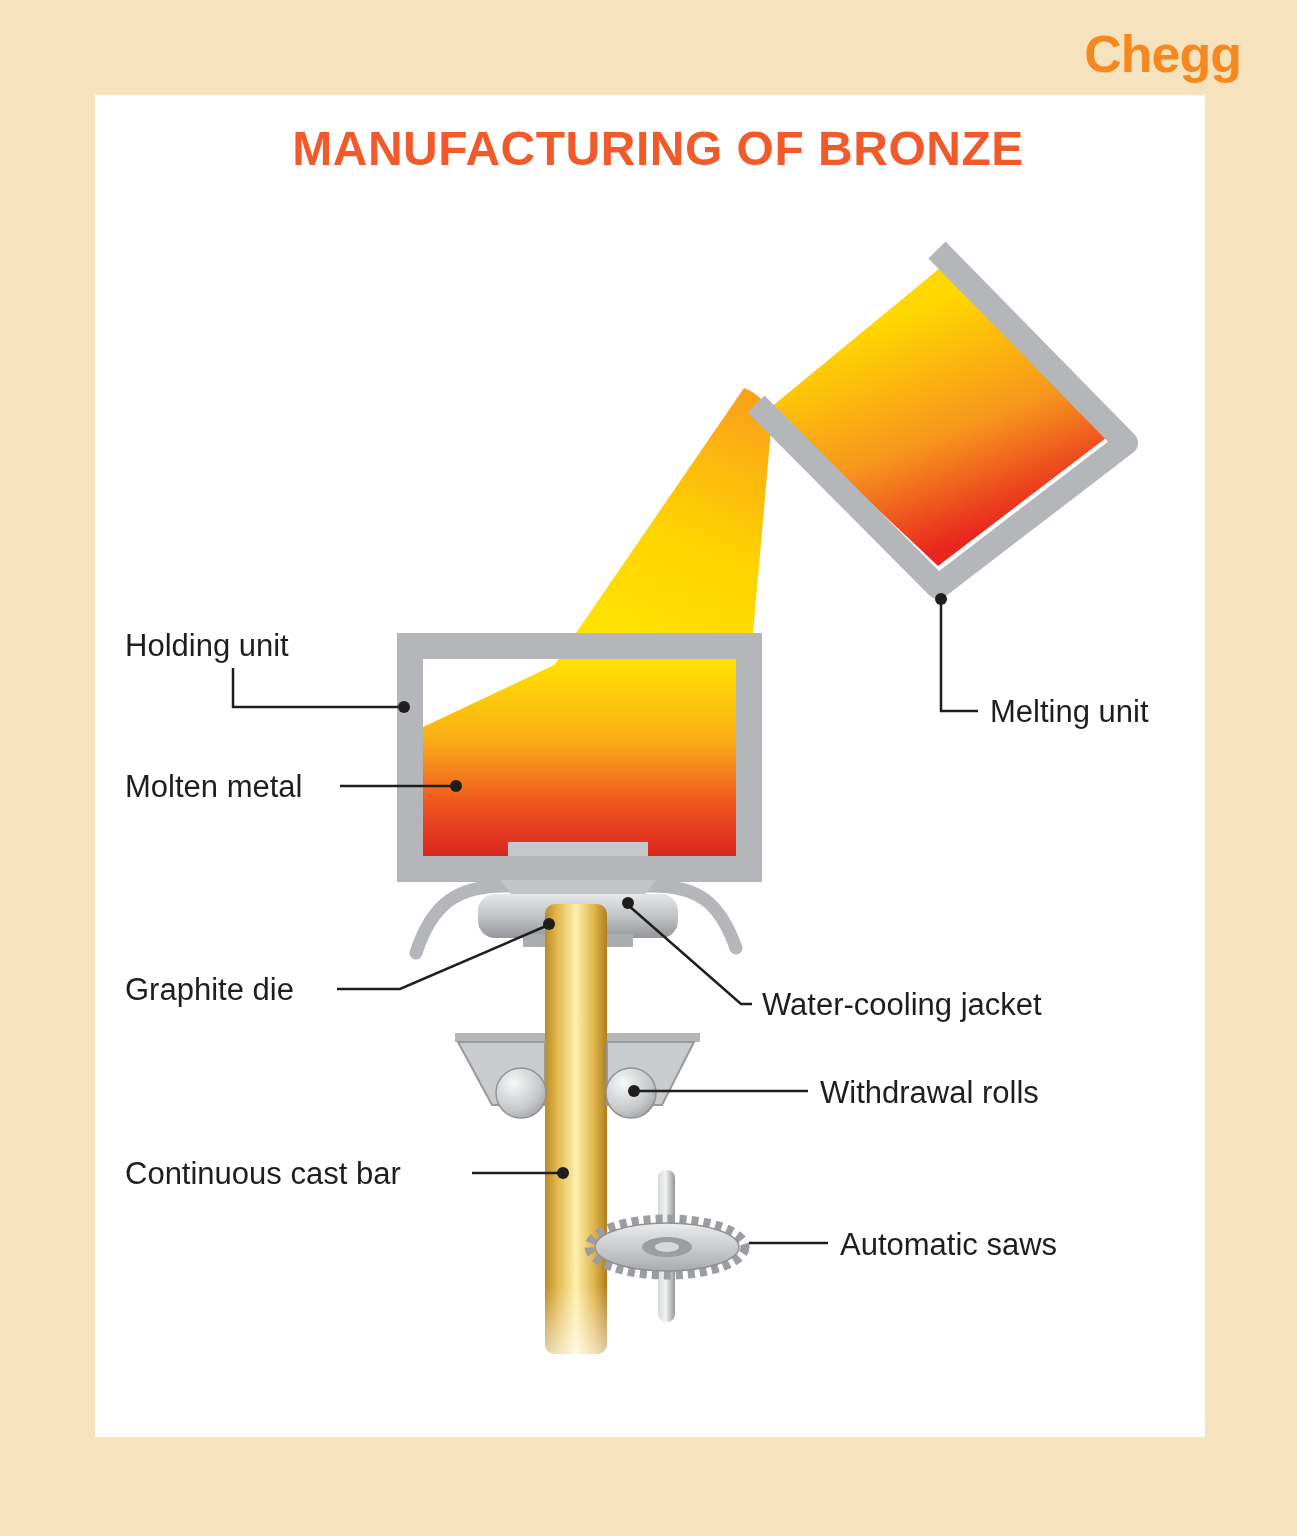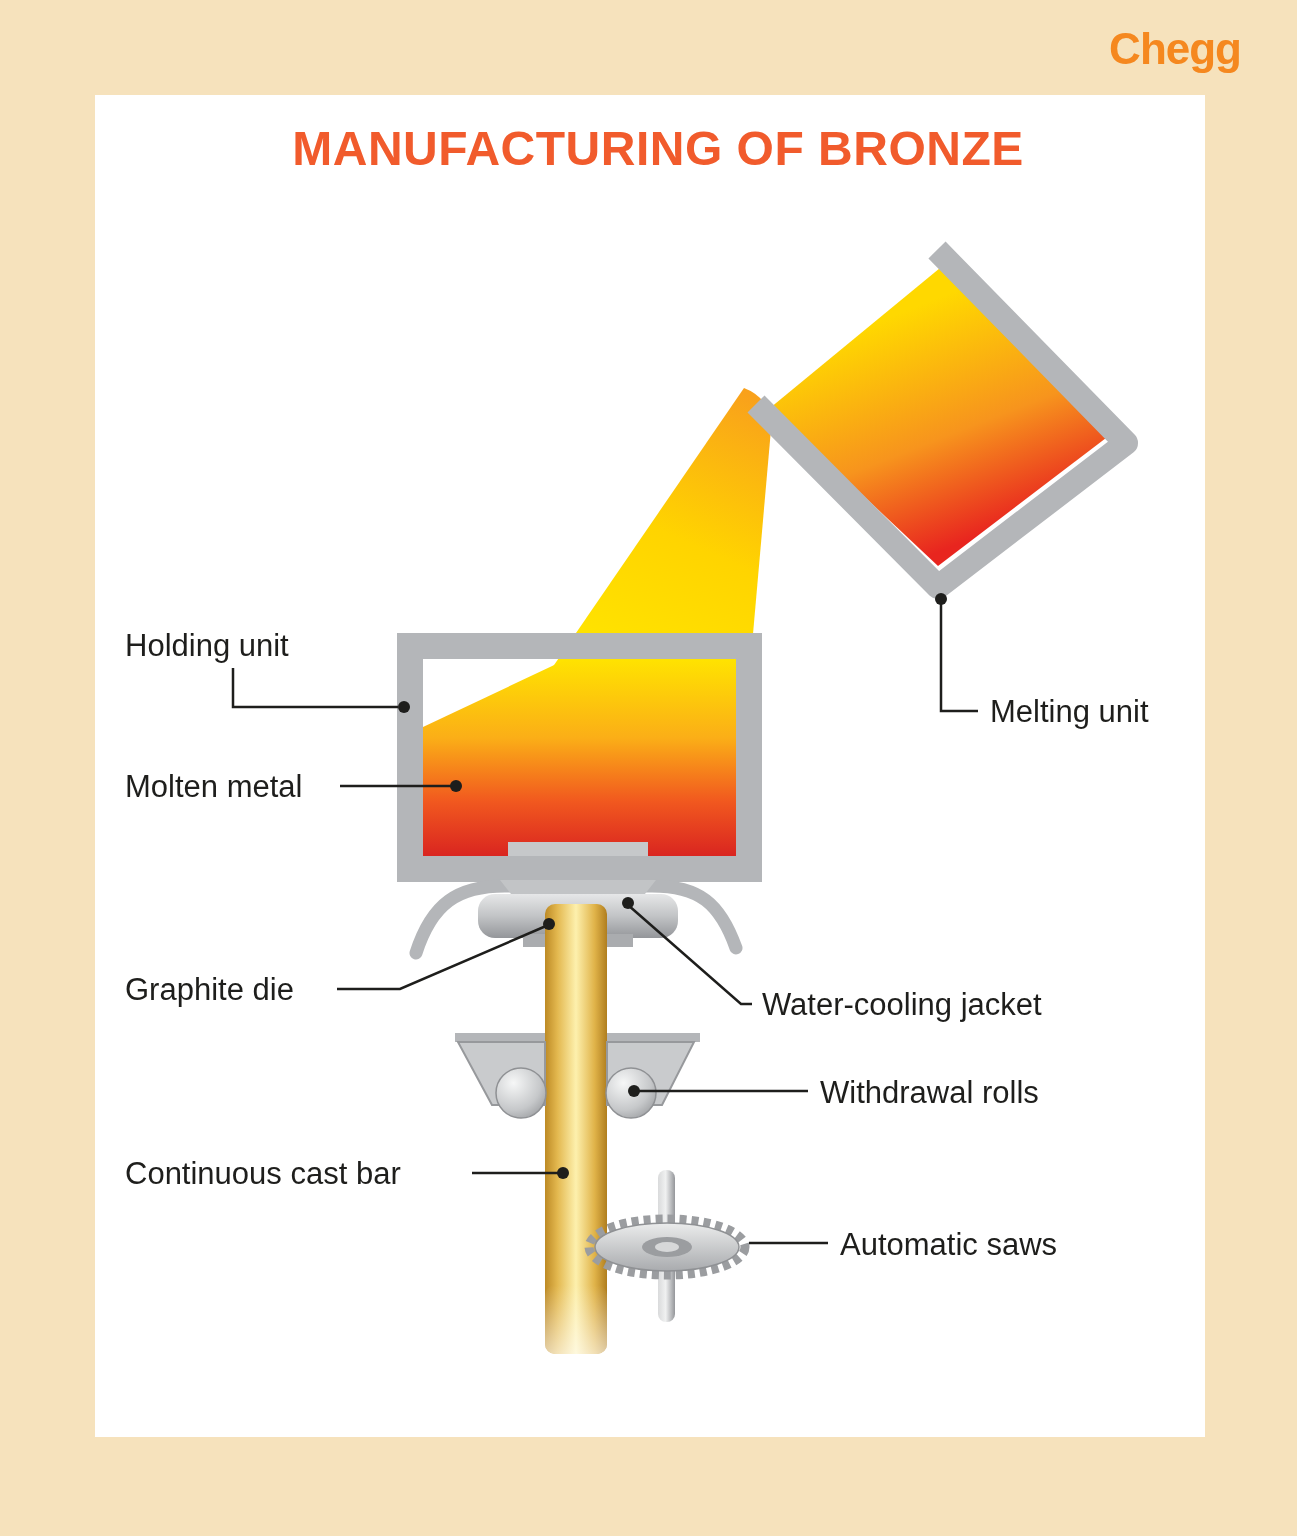--- a/index.html
+++ b/index.html
@@ -1,21 +1,21 @@
 <!DOCTYPE html>
 <html><head>
 <meta charset="utf-8">
 <style>
   * { margin:0; padding:0; box-sizing:border-box; }
   html,body { width:1297px; height:1536px; }
   body { font-family:"Liberation Sans", sans-serif; background:#f6e2bc; }
   .page { position:relative; width:1297px; height:1536px; background:#f6e2bc; overflow:hidden; }
   .brand {
     position:absolute; top:24px; right:56px;
-    font-size:44px; font-weight:800; color:#f5881f; letter-spacing:-1px;
+    font-size:52px; font-weight:800; color:#f5881f; letter-spacing:-1px;
   }
   .panel {
     position:absolute; left:95px; top:95px; width:1110px; height:1342px;
     background:#ffffff;
   }
   .title {
     position:absolute; left:95px; top:121px; width:1126px;
     text-align:center; font-size:48px; font-weight:700;
     color:#f15b2c; letter-spacing:0.5px;
   }

